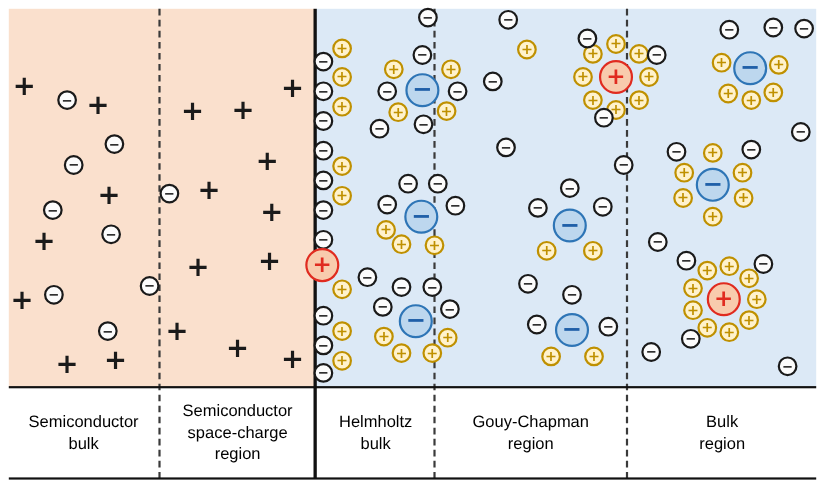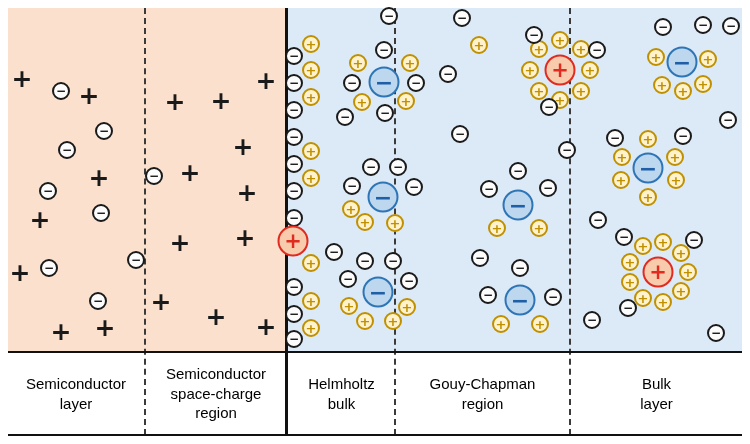--- a/index.html
+++ b/index.html
@@ -187,29 +187,29 @@
       <div class="ion ion-minus" style="left: 598px; top: 220px;">−</div>
       <div class="ion ion-minus" style="left: 480px; top: 258px;">−</div>
       <div class="ion ion-minus" style="left: 592px; top: 320px;">−</div>
       <div class="ion ion-minus" style="left: 716px; top: 333px;">−</div>
       <div class="ion ion-minus" style="left: 728px; top: 120px;">−</div>
       <div class="ion ion-minus" style="left: 334px; top: 252px;">−</div>
     </div>
 
   <div class="labels">
     <div class="label" style="left:8px;width:136px">
-      <span style="max-width:112px">Semiconductor layer</span>
+      <span style="max-width:112px">Semiconductor bulk</span>
     </div>
     <div class="label" style="left:147px;width:138px">
       <span style="max-width:112px">Semiconductor space-charge region</span>
     </div>
     <div class="label" style="left:289px;width:105px">
       <span style="max-width:80px">Helmholtz bulk</span>
     </div>
     <div class="label" style="left:396px;width:173px">
       <span style="max-width:125px">Gouy-Chapman region</span>
     </div>
     <div class="label" style="left:571px;width:171px">
-      <span style="max-width:55px">Bulk layer</span>
+      <span style="max-width:55px">Bulk region</span>
     </div>
   </div>
 
 </div>
 
 </body></html>

